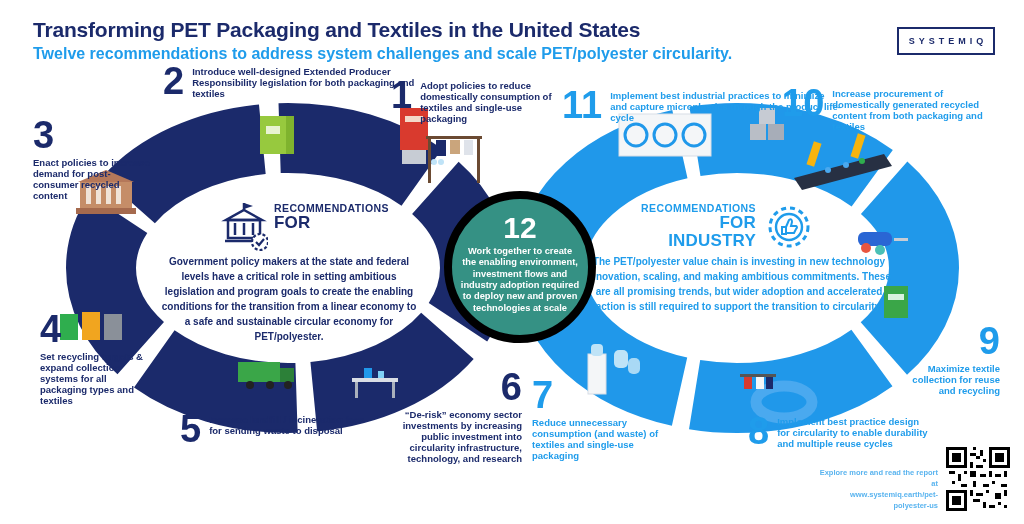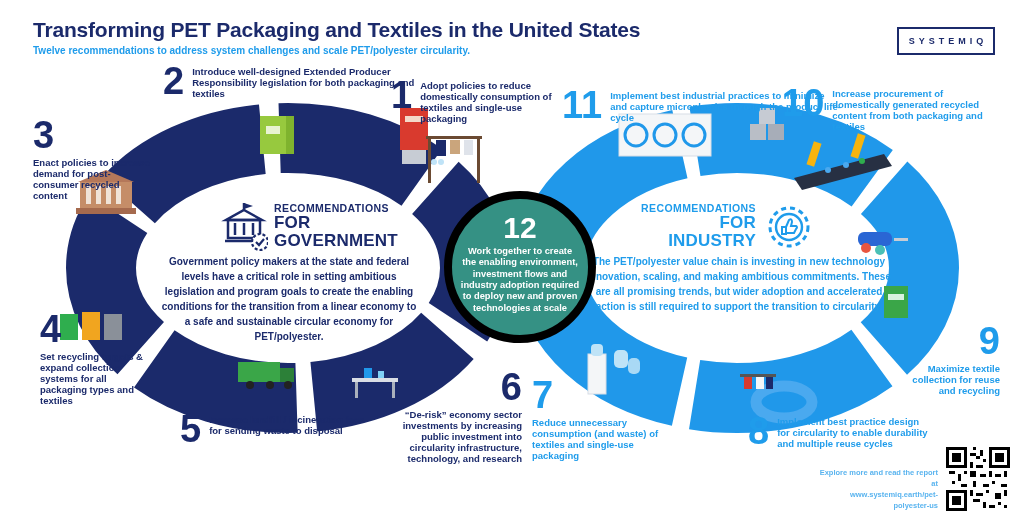--- a/index.html
+++ b/index.html
@@ -1,19 +1,19 @@
 <!DOCTYPE html>
 <html><head>
 <meta charset="utf-8">
 <style>
   html,body{margin:0;padding:0;background:#e9e9e9;font-family:"Liberation Sans",sans-serif;}
   .canvas{position:relative;width:1024px;height:524px;background:#ffffff;overflow:hidden;margin:0 auto;padding-left:20px;}
   .abs{position:absolute;}
   .title{left:33px;top:18px;font-size:21px;font-weight:700;color:#1b2a6b;letter-spacing:-0.2px;}
-  .subtitle{left:33px;top:45px;font-size:10px;font-weight:700;color:#1f9ceb;}
+  .subtitle{left:33px;top:45px;font-size:16px;font-weight:700;color:#1f9ceb;}
   .logo-box{left:897px;top:27px;width:94px;height:24px;border:2px solid #1b2a6b;display:flex;align-items:center;justify-content:center;}
   .logo-text{font-size:9px;font-weight:700;letter-spacing:4px;color:#1b2a6b;padding-left:4px;}
   .rings{left:0;top:0;pointer-events:none;}
   .rec{color:#1b2a6b;}
   .rec.blue{color:#1f9ceb;}
   .rec .num{font-size:38px;font-weight:700;line-height:0.82;}
   .rec .txt{font-size:9.5px;font-weight:700;line-height:1.16;}
   .row{display:flex;gap:8px;align-items:flex-start;}
   .stack .txt{margin-top:6px;}
   .ralign{text-align:right;}
@@ -189,21 +189,20 @@
     <line x1="15" y1="23" x2="15" y2="35" stroke="#1b2a6b" stroke-width="2.5"></line>
       <line x1="24" y1="23" x2="24" y2="35" stroke="#1b2a6b" stroke-width="2.5"></line>
       <line x1="33" y1="23" x2="33" y2="35" stroke="#1b2a6b" stroke-width="2.5"></line>
     <line x1="5" y1="41" x2="43" y2="41" stroke="#1b2a6b" stroke-width="2.5"></line>
     <circle cx="40" cy="42" r="8" fill="#fff" stroke="#1b2a6b" stroke-width="2.2" stroke-dasharray="3 2"></circle>
     <polyline points="36,42 39,45 44,39" fill="none" stroke="#1b2a6b" stroke-width="2.2"></polyline>
   </svg>
   <div class="abs gov" style="left:274px;top:202px;">
     <div class="hub-small">RECOMMENDATIONS</div>
     <div class="hub-big">FOR</div>
-    <div class="hub-big">GOVERNMENT</div>
   </div>
   <div class="abs gov hub-body" style="left:160px;top:254px;width:258px;">Government policy makers at the state and federal levels have a critical role in setting ambitious legislation and program goals to create the enabling conditions for the transition from a linear economy to a safe and sustainable circular economy for PET/polyester.</div>
 
   <div class="abs ind ralign" style="left:598px;top:202px;width:158px;">
     <div class="hub-small">RECOMMENDATIONS</div>
     <div class="hub-big">FOR</div>
     <div class="hub-big">INDUSTRY</div>
   </div>
   <svg class="abs" style="left:764px;top:202px" width="50" height="50">
     <circle cx="25" cy="25" r="19" fill="none" stroke="#1f9ceb" stroke-width="3" stroke-dasharray="5 4"></circle>

